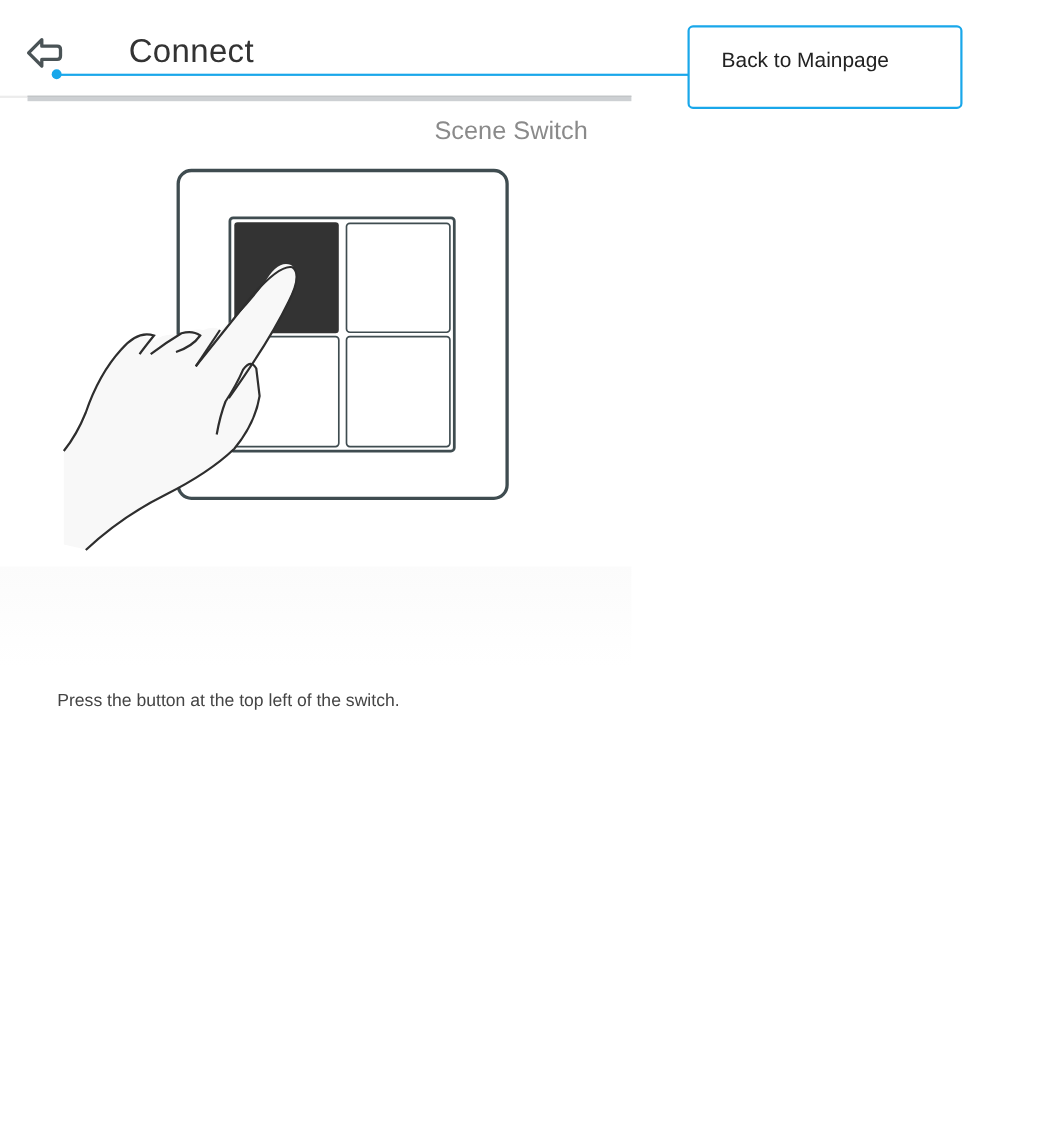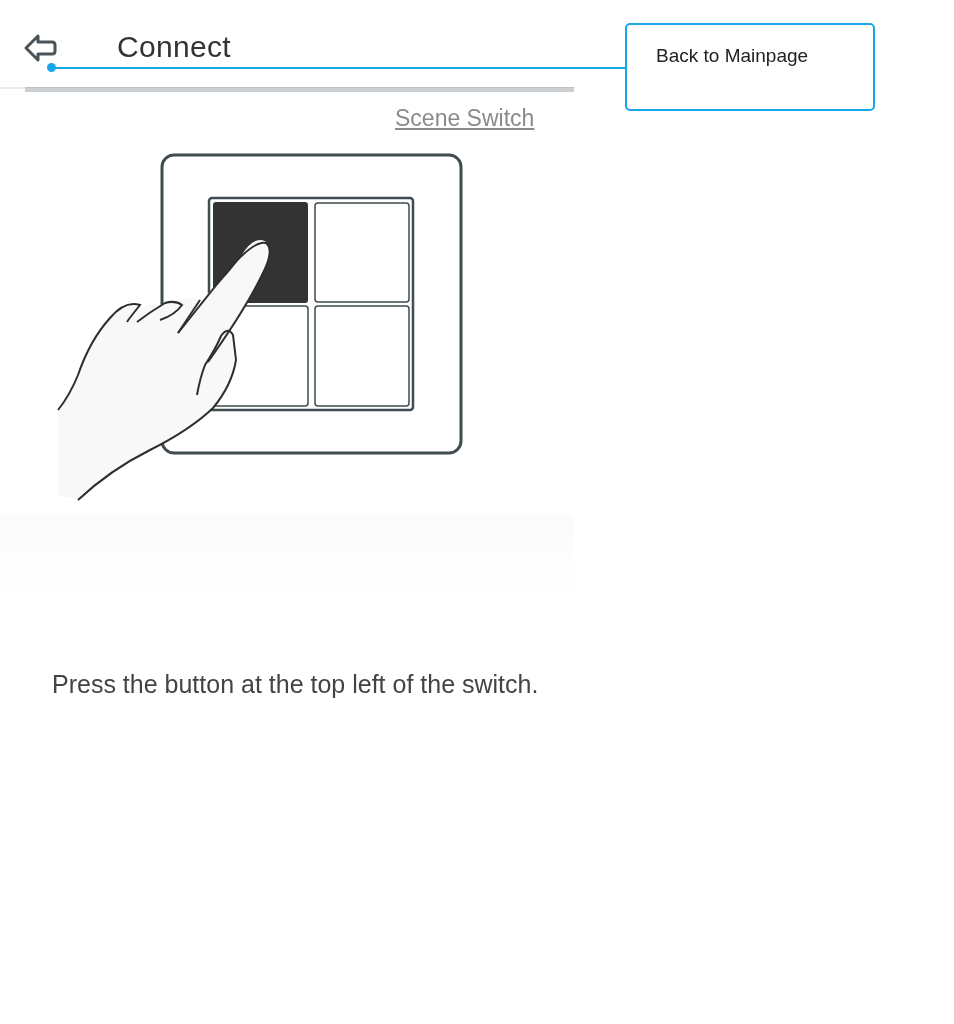--- a/index.html
+++ b/index.html
@@ -3,28 +3,28 @@
 <meta charset="utf-8">
 <style>
   html, body { margin:0; padding:0; background:#ffffff; }
   body { width:954px; height:1024px; position:relative; overflow:hidden;
          font-family:"Liberation Sans", "DejaVu Sans", sans-serif; color:#333; }
   .header { position:absolute; left:0; top:0; width:574px; height:68px;padding-left:20px; }
   .back-icon { position:absolute; left:22px; top:32px; width:36px; height:34px; cursor:pointer; }
   .title { position:absolute; left:117px; top:30px; font-size:30px; color:#333; letter-spacing:0.3px; }
   .header-rule-left { position:absolute; left:0; top:87px; width:25px; height:2px; background:#ececec; }
   .header-rule { position:absolute; left:25px; top:87px; width:549px; height:5px; background:#cdd0d3; border-top:1px solid #c0c2c4; box-sizing:border-box; }
-  .subtitle { position:absolute; left:395px; top:105px; font-size:23px; color:#8a8a8a;text-decoration:underline; }
+  .subtitle { position:absolute; left:395px; top:105px; font-size:23px; color:#8a8a8a; }
   .illustration { position:absolute; left:55px; top:150px; width:420px; height:360px; }
-  .instruction { position:absolute; left:52px; top:629px; font-size:25px; color:#444;margin-top:41px; }
+  .instruction { position:absolute; left:52px; top:629px; font-size:16px; color:#444; }
   .fade-band { position:absolute; left:0; top:515px; width:574px; height:90px;
                background:linear-gradient(#fbfbfb, #ffffff); }
   .callout-line { position:absolute; left:51px; top:67px; width:575px; height:2px; background:#19a7ea; }
   .callout-dot { position:absolute; left:47px; top:63px; width:9px; height:9px; border-radius:50%; background:#19a7ea; }
-  .callout-box { position:absolute; left:625px; top:23px; width:250px; height:88px; border:2px solid #19a7ea;
+  .callout-box { position:absolute; left:625px; top:23px; width:250px; height:76px; border:2px solid #19a7ea;
                  border-radius:5px; box-sizing:border-box; background:#fff; padding:17px 0 0 29px;
                  font-size:19px; line-height:28px; color:#222; }
   .callout-box span { display:block; }
 </style>
 </head>
 <body>
 
 <div class="header">
   <div class="back-icon">
     <svg width="36" height="34" viewBox="0 0 36 34">

